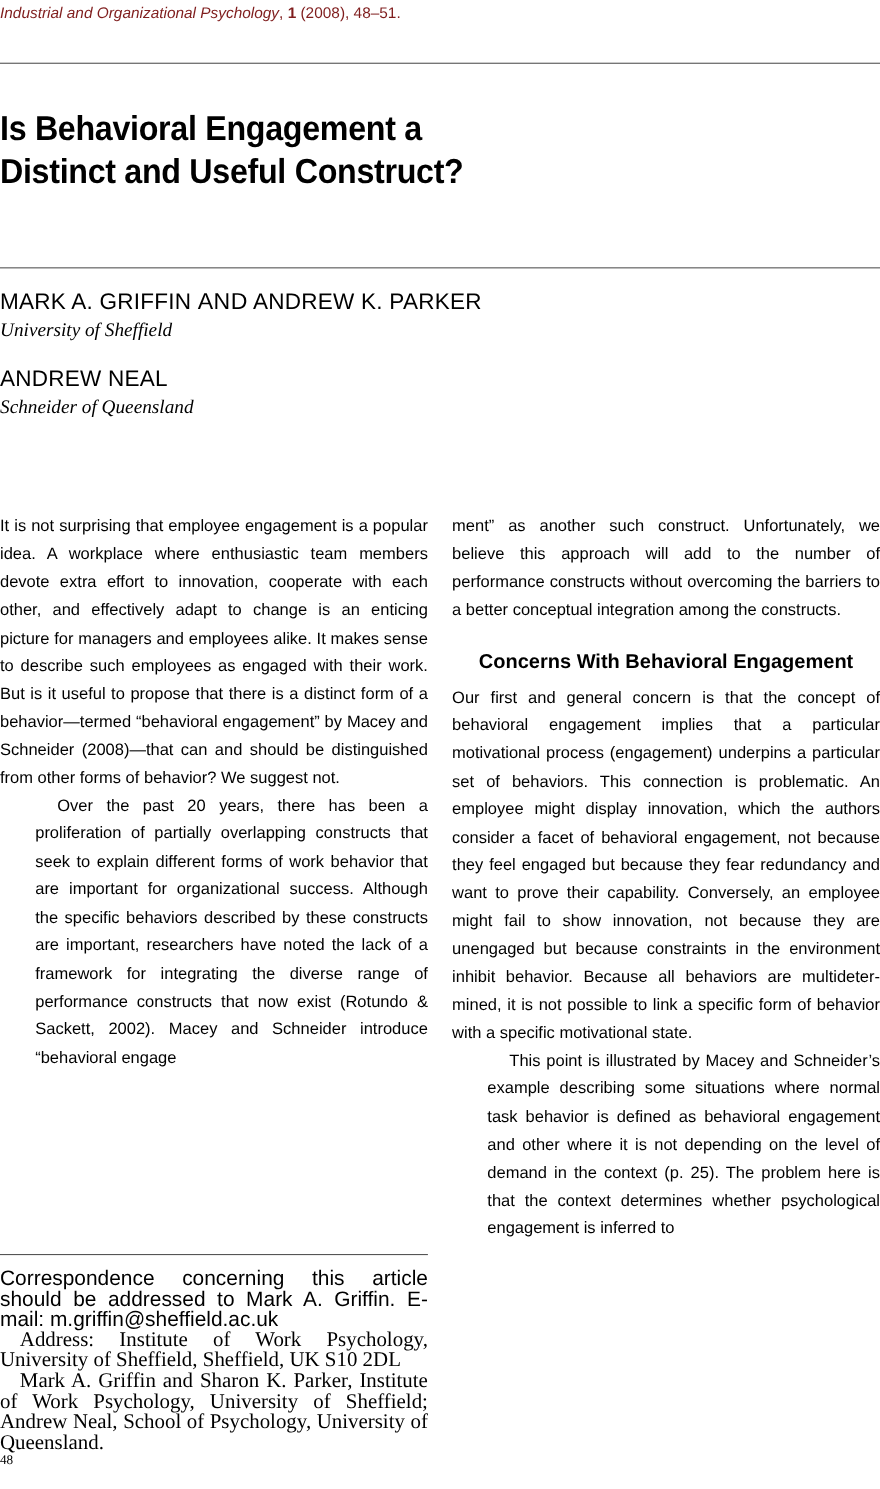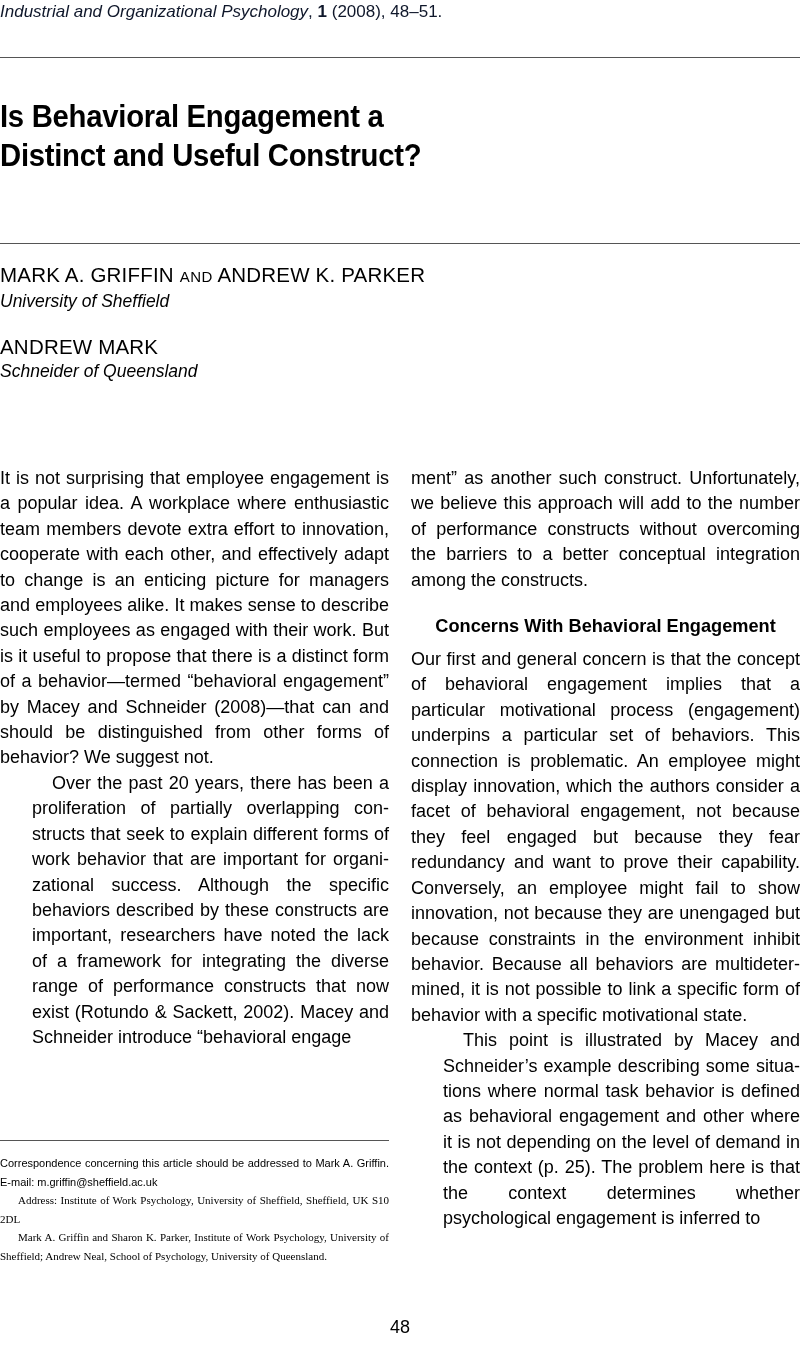--- a/index.html
+++ b/index.html
@@ -28,23 +28,23 @@
   
   .masthead {
     position: absolute;
     left: 0;
     top: 0;
     width: 800px;
     padding: 2px 0 0 0;
   }
   .masthead-line {
     font-family: "Liberation Sans", sans-serif;
-    font-size: 17px;
+    font-size: 14px;
     line-height: 19px;
-    color: #0f172a;
+    color: #7f1d1d;
     white-space: nowrap;
   }
   .masthead-line .jrnl {
     font-style: italic;
   }
   .masthead-line .vol {
     font-weight: bold;
   }
 
   .rule-full {
@@ -81,45 +81,45 @@
     width: 500px;
   }
   .author-name {
     font-family: "Liberation Sans", sans-serif;
     font-size: 20.5px;
     line-height: 25px;
     letter-spacing: 0.2px;
     white-space: nowrap;
   }
   .author-name .conj {
-    font-size: 15px;
+    font-size: 21px;
     letter-spacing: 0.4px;
   }
   .affil {
-    font-family: Liberation Sans, sans-serif;
+    font-family: Liberation Serif, serif;
     font-style: italic;
     font-size: 17.5px;
     line-height: 22px;
     margin-top: 1px;
   }
   .author-block-2 { margin-top: 22px; }
 
   
   .col {
     position: absolute;
     top: 466px;
     width: 389px;
     font-family: "DejaVu Serif", "Liberation Serif", serif;
   }
   .col-left  { left: 0px; }
   .col-right { left: 411px; }
 
   .body-p {
     font-family: "Liberation Sans", sans-serif;
-    font-size: 18px;
+    font-size: 15px;
     line-height: 25.4px;
     text-align: justify;
     text-justify: inter-word;
     margin: 0;
     hyphens: manual;
   }
   .body-p + .body-p { text-indent: 20px; margin-left: 32px; }
 
   .sec-head {
     font-family: "Liberation Sans", sans-serif;
@@ -138,36 +138,35 @@
     width: 389px;
   }
   .rule-note {
     width: 389px;
     height: 0;
     border-top: 1.1px solid #555;
     margin-bottom: 13px;
   }
   .note-p {
     font-family: "Liberation Sans", sans-serif;
-    font-size: 11px;
+    font-size: 19px;
     line-height: 18.6px;
     text-align: justify;
     margin: 0;
   }
   .note-p + .note-p { text-indent: 18px; font-family: Liberation Serif, serif; }
 
   
   .folio {
     position: absolute;
     left: 0;
     top: 1316px;
     width: 800px;
-    text-align: center;
-    font-family: Liberation Sans, sans-serif;
-    font-size: 18px;
+    font-family: Liberation Serif, serif;
+    font-size: 12px;
     line-height: 22px;
   }
 </style>
 </head>
 <body>
 
 <div class="page">
 
   <div class="masthead">
     <div class="masthead-line">
@@ -183,21 +182,21 @@
   </h1>
 
   <div class="rule-full rule-mid"></div>
 
   <div class="authors">
     <div>
       <div class="author-name"><span>MARK A. GRIFFIN </span><span class="conj">AND</span><span> ANDREW K. PARKER</span></div>
       <div class="affil">University of Sheffield</div>
     </div>
     <div class="author-block-2">
-      <div class="author-name">ANDREW MARK</div>
+      <div class="author-name">ANDREW NEAL</div>
       <div class="affil">Schneider of Queensland</div>
     </div>
   </div>
 
   <div class="col col-left">
     <p class="body-p">It is not surprising that employee engage­ment is a popular idea. A workplace where enthusiastic team members devote extra effort to innovation, cooperate with each other, and effectively adapt to change is an enticing picture for managers and employ­ees alike. It makes sense to describe such employees as engaged with their work. But is it useful to propose that there is a distinct form of a behavior—termed “behavioral engagement” by Macey and Schneider (2008)—that can and should be distin­guished from other forms of behavior? We suggest not.</p>
     <p class="body-p">Over the past 20 years, there has been a proliferation of partially overlapping con­structs that seek to explain different forms of work behavior that are important for organi­zational success. Although the specific behaviors described by these constructs are important, researchers have noted the lack of a framework for integrating the diverse range of performance constructs that now exist (Rotundo &amp; Sackett, 2002). Macey and Schneider introduce “behavioral engage­</p>
   </div>
 
   <div class="col col-right">

